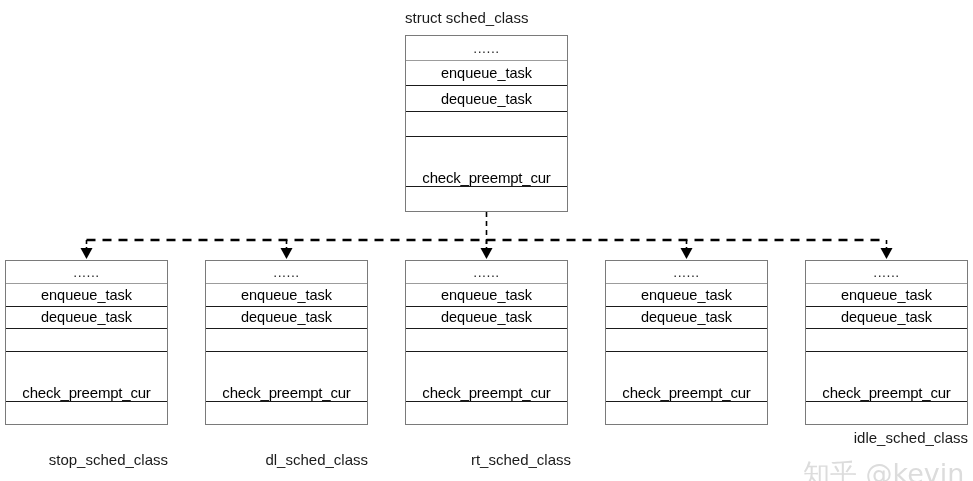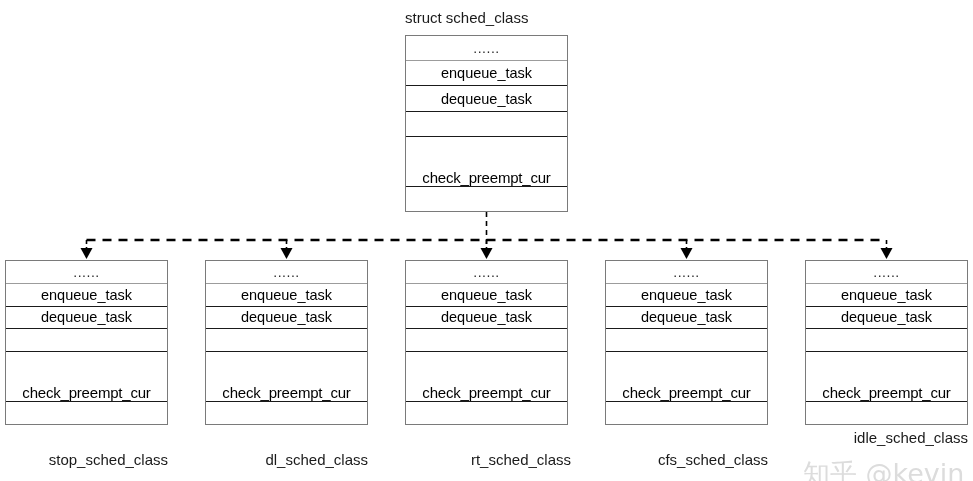--- a/index.html
+++ b/index.html
@@ -229,21 +229,20 @@
     <div class="struct-row empty">
       <span class="rowtext"></span>
     </div>
     <div class="struct-row tight">
       <span class="rowtext">check_preempt_cur</span>
     </div>
     <div class="struct-row empty">
       <span class="rowtext"></span>
     </div>
   </div>
-  <div class="class-label" style="left:605px; top:450px; width:163px;">cfs_sched_class</div>
 
   <div class="struct-box" style="left:805px; top:260px; width:163px; height:165px;">
     <div class="struct-row ellipsis faint-sep">
       <span class="rowtext">......</span>
     </div>
     <div class="struct-row">
       <span class="rowtext">enqueue_task</span>
     </div>
     <div class="struct-row">
       <span class="rowtext">dequeue_task</span>

